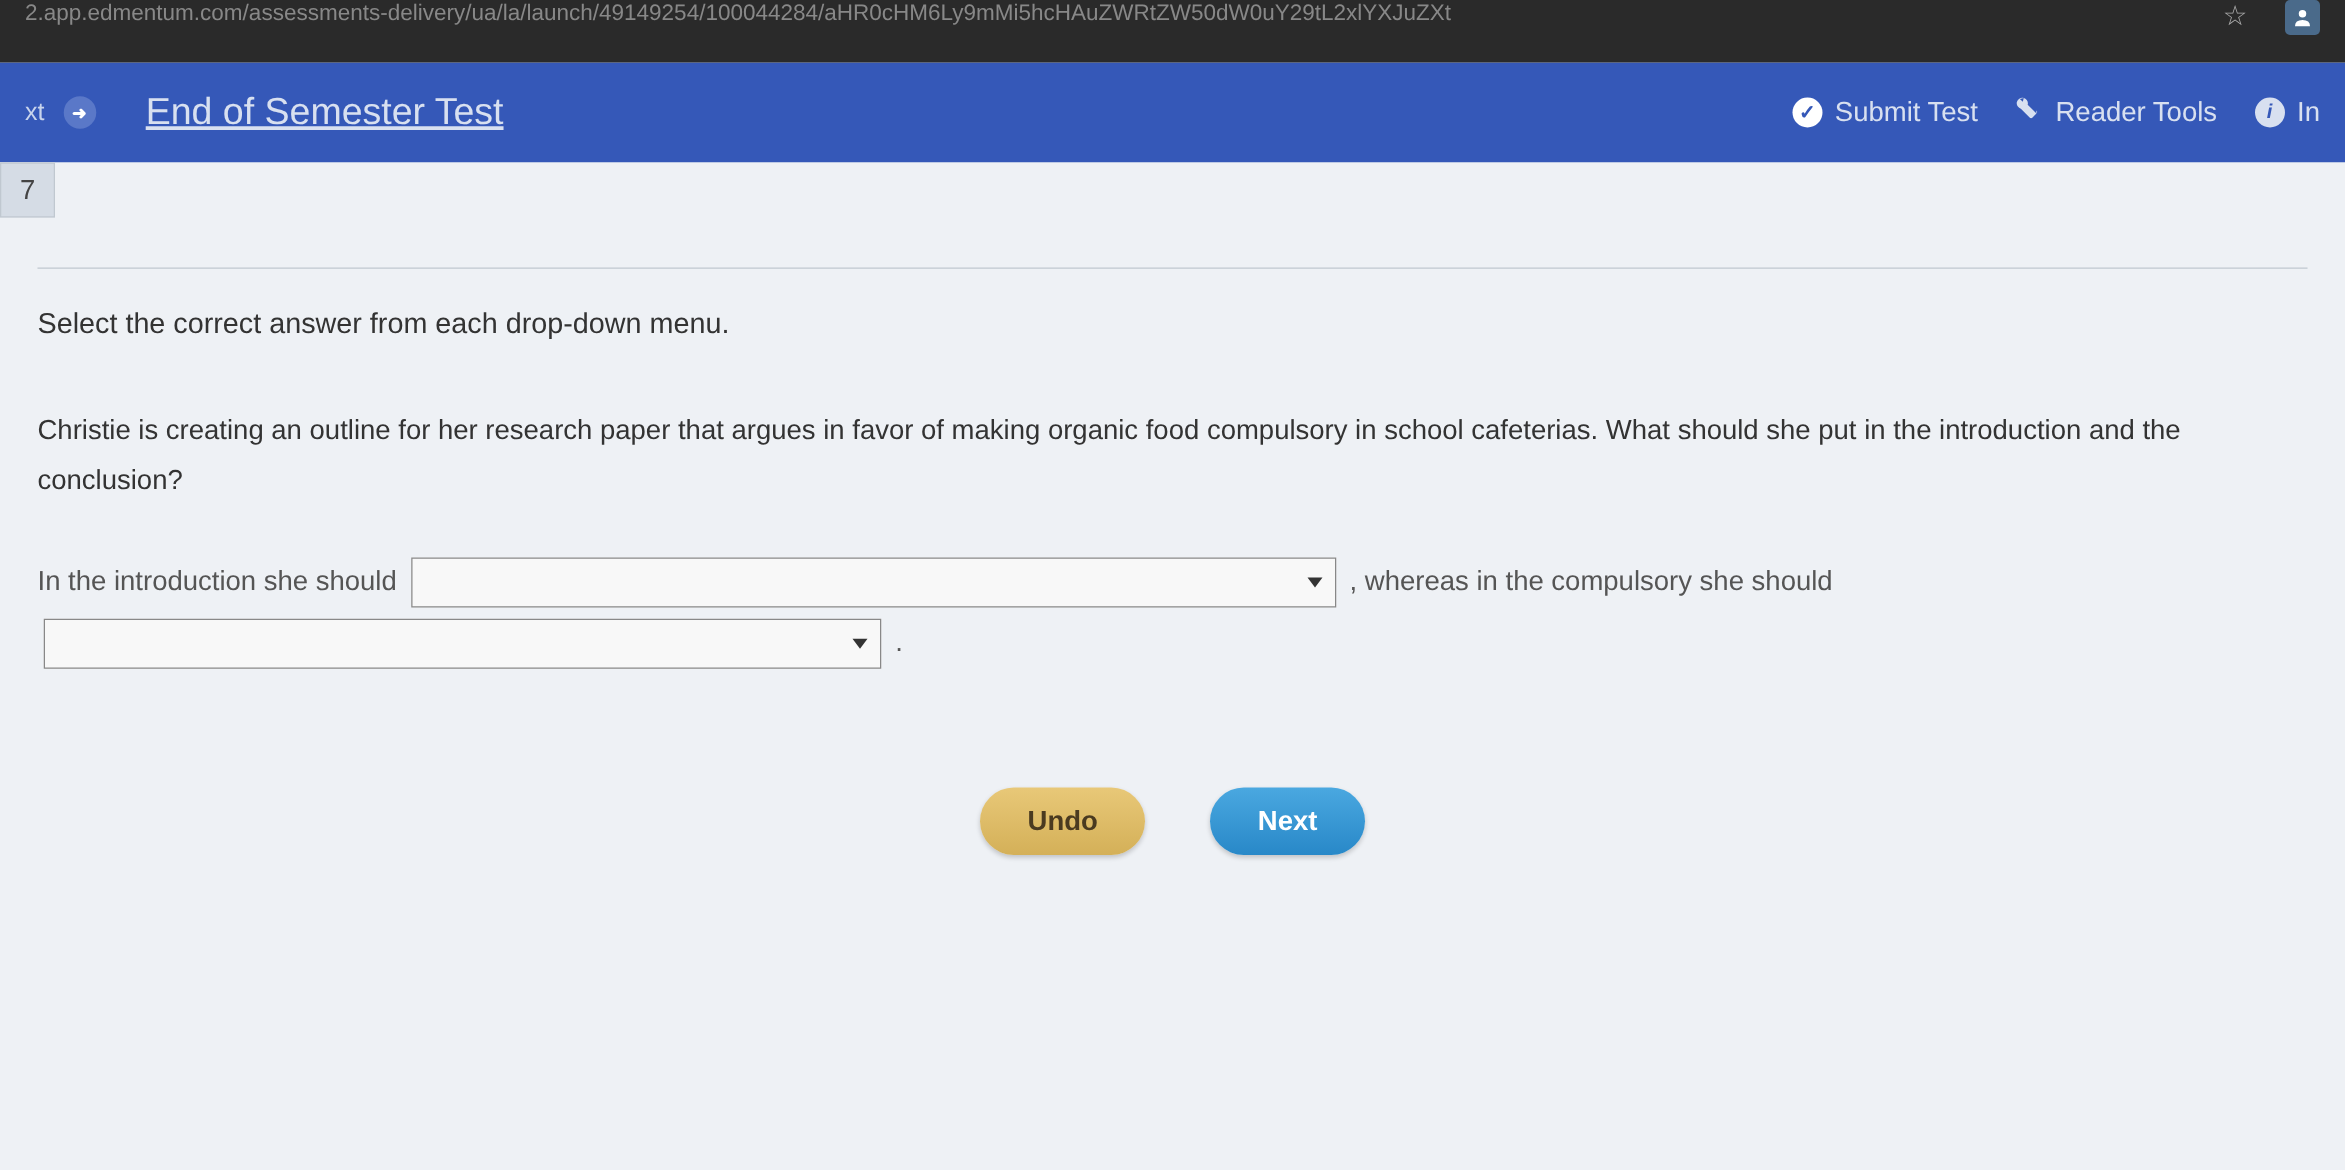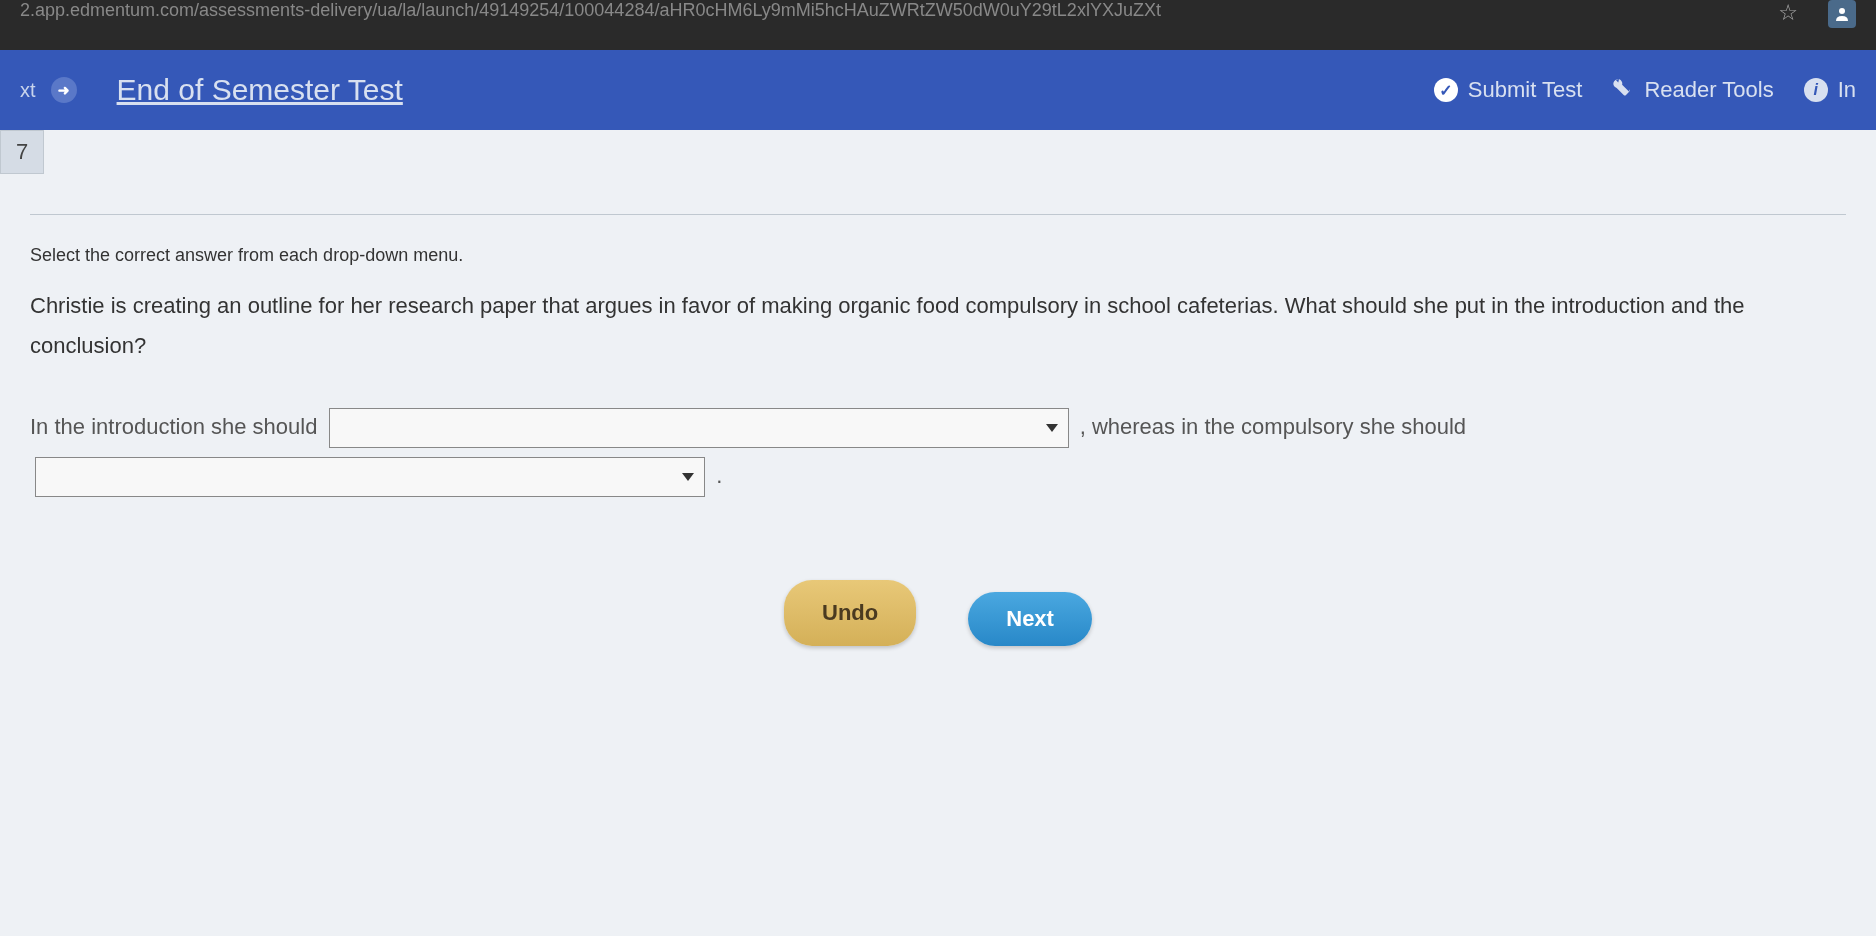--- a/index.html
+++ b/index.html
@@ -137,23 +137,23 @@
       border: 1px solid #c0c8d0;
     }
     .question-content {
       padding: 40px 30px;
     }
     .divider {
       border-top: 1px solid #c0c8d0;
       margin-bottom: 30px;
     }
     .instruction {
-      font-size: 18px;
+      font-size: 23px;
       color: #333;
-      margin-bottom: 20px;
+      margin-bottom: 52px;
     }
     .prompt-text {
       font-size: 22px;
       color: #333;
       line-height: 1.8;
       margin-bottom: 38px;
     }
     .answer-area {
       font-size: 22px;
       color: #555;
@@ -186,20 +186,21 @@
       height: 0;
       border-left: 6px solid transparent;
       border-right: 6px solid transparent;
       border-top: 8px solid #333;
     }
     .button-row {
       display: flex;
       justify-content: center;
       gap: 52px;
       margin-top: 80px;
+      align-items: flex-end;
     }
     .btn {
       padding: 14px 38px;
       border-radius: 28px;
       border: none;
       font-size: 22px;
       font-weight: bold;
       cursor: pointer;
     }
     .btn-undo {

